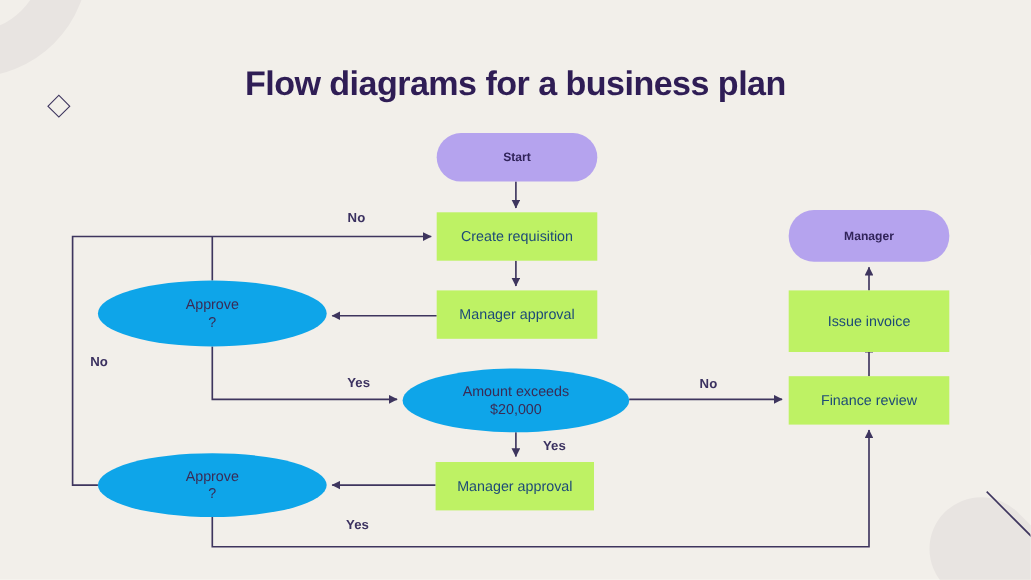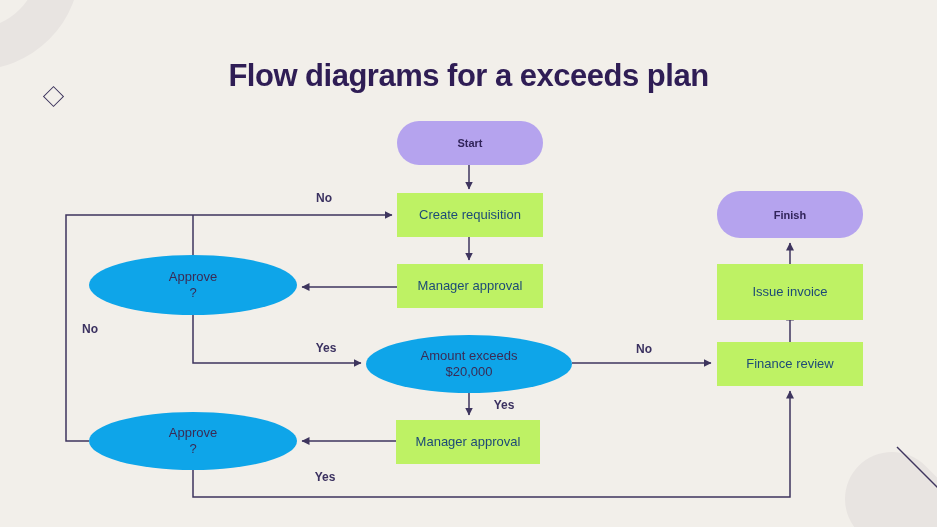--- a/index.html
+++ b/index.html
@@ -68,21 +68,21 @@
 </style>
 </head>
 <body>
 
 <div class="canvas">
 
   <div class="ring-deco"></div>
   <div class="diamond-deco"></div>
   <div class="pill-deco"></div>
 
-  <h1 class="title">Flow diagrams for a exceeds plan</h1>
+  <h1 class="title">Flow diagrams for a business plan</h1>
 
   <svg class="wires" width="937" height="527" viewBox="0 0 937 527">
     <defs>
       <marker id="arrow" markerUnits="userSpaceOnUse" markerWidth="9" markerHeight="8" refX="7.5" refY="4" orient="auto">
         <path d="M0,0 L8,4 L0,8 Z" fill="#3e355e"></path>
       </marker>
     </defs>
     <polyline points="469,165 469,189" marker-end="url(#arrow)"></polyline>
     <polyline points="469,237 469,260" marker-end="url(#arrow)"></polyline>
     <polyline points="397,287 302,287" marker-end="url(#arrow)"></polyline>
@@ -131,21 +131,21 @@
 
   <div class="node process" style="left:717px;top:342px;width:146px;height:44px">
     <span>Finance review</span>
   </div>
 
   <div class="node process" style="left:717px;top:264px;width:146px;height:56px">
     <span>Issue invoice</span>
   </div>
 
   <div class="node terminal" style="left:717px;top:191px;width:146px;height:47px;border-radius:23px">
-    <span>Finish</span>
+    <span>Manager</span>
   </div>
 
   <span class="edge-label" style="left:324px;top:198px">No</span>
   <span class="edge-label" style="left:90px;top:329px">No</span>
   <span class="edge-label" style="left:326px;top:348px">Yes</span>
   <span class="edge-label" style="left:644px;top:349px">No</span>
   <span class="edge-label" style="left:504px;top:405px">Yes</span>
   <span class="edge-label" style="left:325px;top:477px">Yes</span>
 
 </div>

